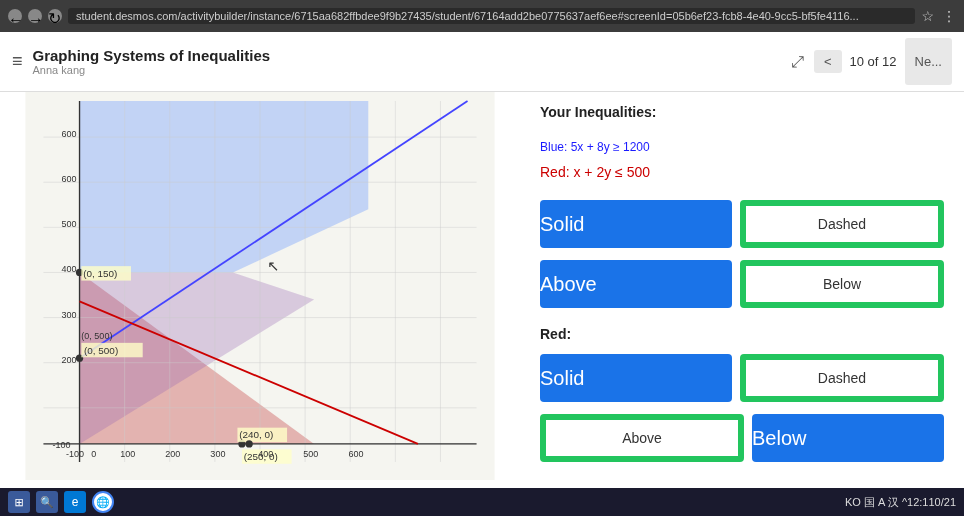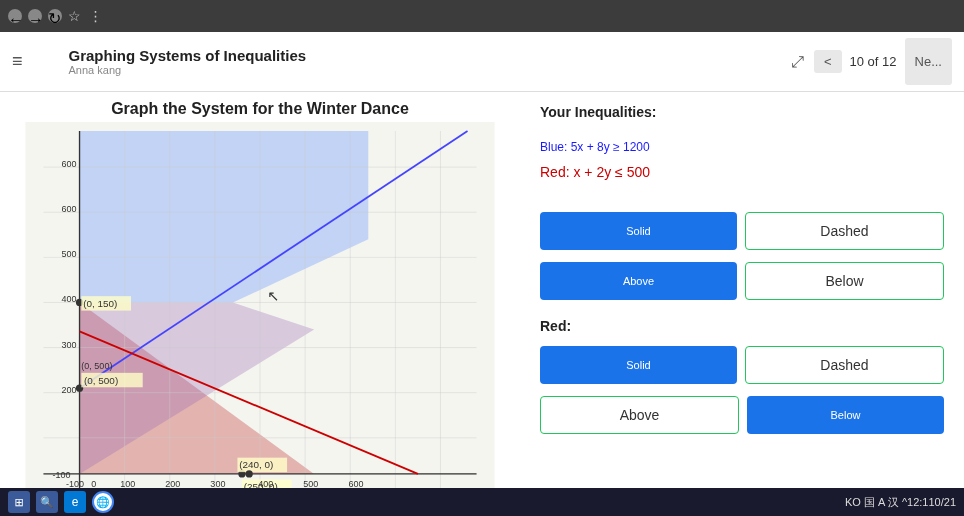--- a/index.html
+++ b/index.html
@@ -56,21 +56,21 @@
       display: flex;
       align-items: center;
       gap: 10px;
       border-bottom: 1px solid #ddd;
     }
     .hamburger {
       font-size: 18px;
       color: #555;
       cursor: pointer;
     }
-    .header-title-block { flex: 1; margin-left: 36px; }
+    .header-title-block { flex: 1; }
     .header-title {
       font-size: 15px;
       font-weight: 600;
       color: #222;
     }
     .header-subtitle {
       font-size: 11px;
       color: #888;
     }
     .nav-controls {
@@ -154,21 +154,21 @@
 
     .inequality-blue {
       font-size: 12px;
       color: #1a1aff;
       margin-bottom: 2px;
     }
 
     .inequality-red {
       font-size: 14px;
       color: #cc0000;
-      margin-bottom: 24px;
+      margin-bottom: 12px;
     }
 
     .section-label {
       font-size: 14px;
       font-weight: 600;
       color: #222;
       margin-top: 6px;
       margin-bottom: 4px;
     }
 
@@ -178,31 +178,31 @@
       margin-bottom: 4px;
     }
 
     .btn-active {
       flex: 1;
       background: #1a73e8;
       color: #fff;
       border: none;
       border-radius: 4px;
       padding: 10px 0;
-      font-size: 11px;
+      font-size: 20px;
       font-weight: 500;
       cursor: pointer;
-      text-align: center;
+      text-align: left;
     }
 
     .btn-inactive {
       flex: 1;
       background: #fff;
       color: #333;
-      border: 1px solid #22c55e;
+      border: 6px solid #22c55e;
       border-radius: 4px;
       padding: 10px 0;
       font-size: 14px;
       cursor: pointer;
       text-align: center;
     }
 
     
     .graph-svg {
       position: absolute;
@@ -238,20 +238,21 @@
       color: white; font-size: 11px;
     }
   </style>
 </head>
 <body>
 
 <div class="browser-bar">
   <div class="browser-btn">←</div>
   <div class="browser-btn">→</div>
   <div class="browser-btn">↻</div>
+  <div class="browser-url">student.desmos.com/activitybuilder/instance/6715aa682ffbdee9f9b27435/student/67164add2be0775637aef6ee#screenId=05b6ef23-fcb8-4e40-9cc5-bf5fe4116...</div>
   <div class="browser-icons">
     <span>☆</span>
     <span>⋮</span>
   </div>
 </div>
 
 <div class="main-content">
 
   <div class="top-header">
     <span class="hamburger">≡</span>
@@ -263,21 +264,20 @@
     <div class="nav-controls">
       <button class="nav-btn">&lt;</button>
       <span class="page-indicator">10 of 12</span>
       <button class="next-btn">Ne...</button>
     </div>
   </div>
 
   <div class="content-area">
 
     <div class="graph-area">
-      <div class="graph-title">Graph the System for the Winter Dance</div>
       <div class="graph-canvas">
         <svg class="graph-svg" viewBox="0 0 520 430" xmlns="http://www.w3.org/2000/svg">
 
           <rect width="520" height="430" fill="#f5f5f0"></rect>
 
           <polygon points="60,10 380,10 380,130 230,200 60,200" fill="rgba(100,150,255,0.35)"></polygon>
 
           <polygon points="60,200 320,390 60,390" fill="rgba(200,80,80,0.4)"></polygon>
 
           <polygon points="60,200 230,200 320,230 60,390" fill="rgba(150,100,180,0.3)"></polygon>

